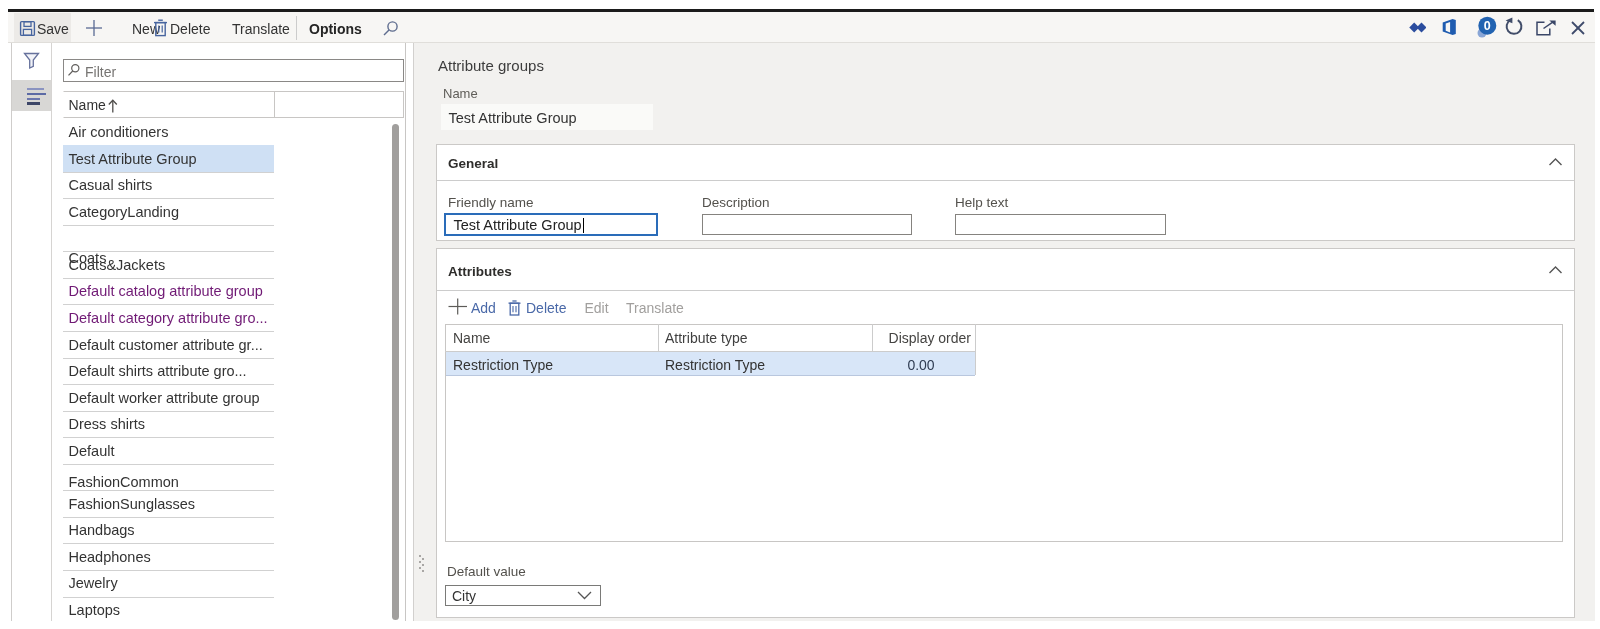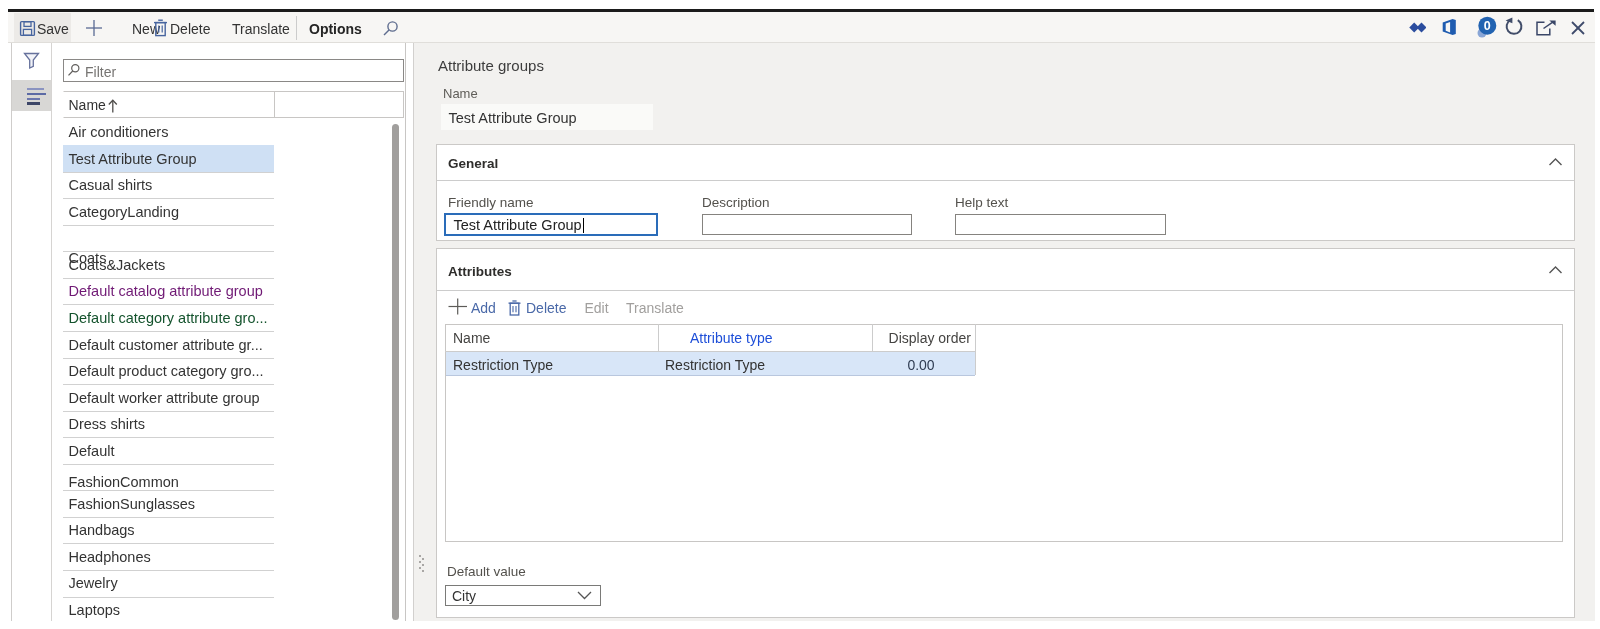--- a/index.html
+++ b/index.html
@@ -112,25 +112,25 @@
     <div class="abs" style="font-size:14.5px;color:#333;white-space:nowrap;left:68.5px;top:177.2px;">Casual shirts</div>
     <div class="abs" style="left:63px;top:198.25px;width:211px;height:1px;background:#d1d1d1;"></div>
     <div class="abs" style="font-size:14.5px;color:#333;white-space:nowrap;left:68.5px;top:203.75px;">CategoryLanding</div>
     <div class="abs" style="left:63px;top:224.8px;width:211px;height:1px;background:#d1d1d1;"></div>
     <div class="abs" style="font-size:14.5px;color:#333;white-space:nowrap;left:68.5px;top:230.3px;margin-top:20px;">Coats</div>
     <div class="abs" style="left:63px;top:251.35000000000002px;width:211px;height:1px;background:#d1d1d1;"></div>
     <div class="abs" style="font-size:14.5px;color:#333;white-space:nowrap;left:68.5px;top:256.85px;">Coats&amp;Jackets</div>
     <div class="abs" style="left:63px;top:277.9px;width:211px;height:1px;background:#d1d1d1;"></div>
     <div class="abs" style="font-size:14.5px;color:#701a75;white-space:nowrap;left:68.5px;top:283.4px;">Default catalog attribute group</div>
     <div class="abs" style="left:63px;top:304.45px;width:211px;height:1px;background:#d1d1d1;"></div>
-    <div class="abs" style="font-size:14.5px;color:#14532d;white-space:nowrap;left:68.5px;top:309.95px;">Default category attribute gro...</div>
+    <div class="abs" style="font-size:14.5px;color:#701a75;white-space:nowrap;left:68.5px;top:309.95px;">Default category attribute gro...</div>
     <div class="abs" style="left:63px;top:331px;width:211px;height:1px;background:#d1d1d1;"></div>
     <div class="abs" style="font-size:14.5px;color:#333;white-space:nowrap;left:68.5px;top:336.5px;">Default customer attribute gr...</div>
     <div class="abs" style="left:63px;top:357.55px;width:211px;height:1px;background:#d1d1d1;"></div>
-    <div class="abs" style="font-size:14.5px;color:#333;white-space:nowrap;left:68.5px;top:363.05px;">Default product category gro...</div>
+    <div class="abs" style="font-size:14.5px;color:#333;white-space:nowrap;left:68.5px;top:363.05px;">Default shirts attribute gro...</div>
     <div class="abs" style="left:63px;top:384.1px;width:211px;height:1px;background:#d1d1d1;"></div>
     <div class="abs" style="font-size:14.5px;color:#333;white-space:nowrap;left:68.5px;top:389.6px;">Default worker attribute group</div>
     <div class="abs" style="left:63px;top:410.65000000000003px;width:211px;height:1px;background:#d1d1d1;"></div>
     <div class="abs" style="font-size:14.5px;color:#333;white-space:nowrap;left:68.5px;top:416.15px;">Dress shirts</div>
     <div class="abs" style="left:63px;top:437.2px;width:211px;height:1px;background:#d1d1d1;"></div>
     <div class="abs" style="font-size:14.5px;color:#333;white-space:nowrap;left:68.5px;top:442.70000000000005px;">Default</div>
     <div class="abs" style="left:63px;top:463.75000000000006px;width:211px;height:1px;background:#d1d1d1;"></div>
     <div class="abs" style="font-size:14.5px;color:#333;white-space:nowrap;left:68.5px;top:474px;">FashionCommon</div>
     <div class="abs" style="left:63px;top:490.3px;width:211px;height:1px;background:#d1d1d1;"></div>
     <div class="abs" style="font-size:14.5px;color:#333;white-space:nowrap;left:68.5px;top:495.79999999999995px;">FashionSunglasses</div>
@@ -193,21 +193,21 @@
 <div class="abs t14" style="left:526px;top:300px;color:#4a69a8;">Delete</div>
 <div class="abs t14" style="left:584.5px;top:300px;color:#a19f9d;">Edit</div>
 <div class="abs t14" style="left:626px;top:300px;color:#a19f9d;">Translate</div>
 
 <div class="abs" style="left:445px;top:323.5px;width:1117.5px;height:218.5px;background:#fff;border:1px solid #c8c6c4;"></div>
 <div class="abs" style="left:445px;top:351px;width:530px;height:1px;background:#ccc;"></div>
 <div class="abs" style="left:658px;top:323.5px;width:1px;height:51px;background:#ccc;"></div>
 <div class="abs" style="left:872px;top:323.5px;width:1px;height:51px;background:#ccc;"></div>
 <div class="abs" style="left:974.5px;top:323.5px;width:1px;height:51px;background:#ccc;"></div>
 <div class="abs" style="left:453px;top:330px;font-size:14px;color:#454442;white-space:nowrap;">Name</div>
-<div class="abs" style="left:665px;top:330px;font-size:14px;color:#1d4ed8;white-space:nowrap;margin-left:25px;">Attribute type</div>
+<div class="abs" style="left:665px;top:330px;font-size:14px;color:#404040;white-space:nowrap;">Attribute type</div>
 <div class="abs" style="left:872px;top:330px;width:99px;text-align:right;font-size:14px;color:#454442;white-space:nowrap;">Display order</div>
 <div class="abs" style="left:446px;top:352px;width:529px;height:23.5px;background:#d8e6f8;border-bottom:1px solid #b9c7de;"></div>
 <div class="abs t14" style="left:453px;top:356.5px;">Restriction Type</div>
 <div class="abs t14" style="left:665px;top:356.5px;">Restriction Type</div>
 <div class="abs t14" style="left:872px;top:356.5px;width:98px;text-align:center;color:#2f3c52;">0.00</div>
 
 <div class="abs" style="left:447px;top:564px;font-size:13.5px;color:#53514c;">Default value</div>
 <div class="abs" style="left:445px;top:585px;width:155.5px;height:20.5px;border:1px solid #7a7a78;background:#fff;"></div>
 <div class="abs t14" style="left:452px;top:588px;">City</div>
 <svg class="abs" style="left:577px;top:591px;" width="15" height="9" viewBox="0 0 15 9">

